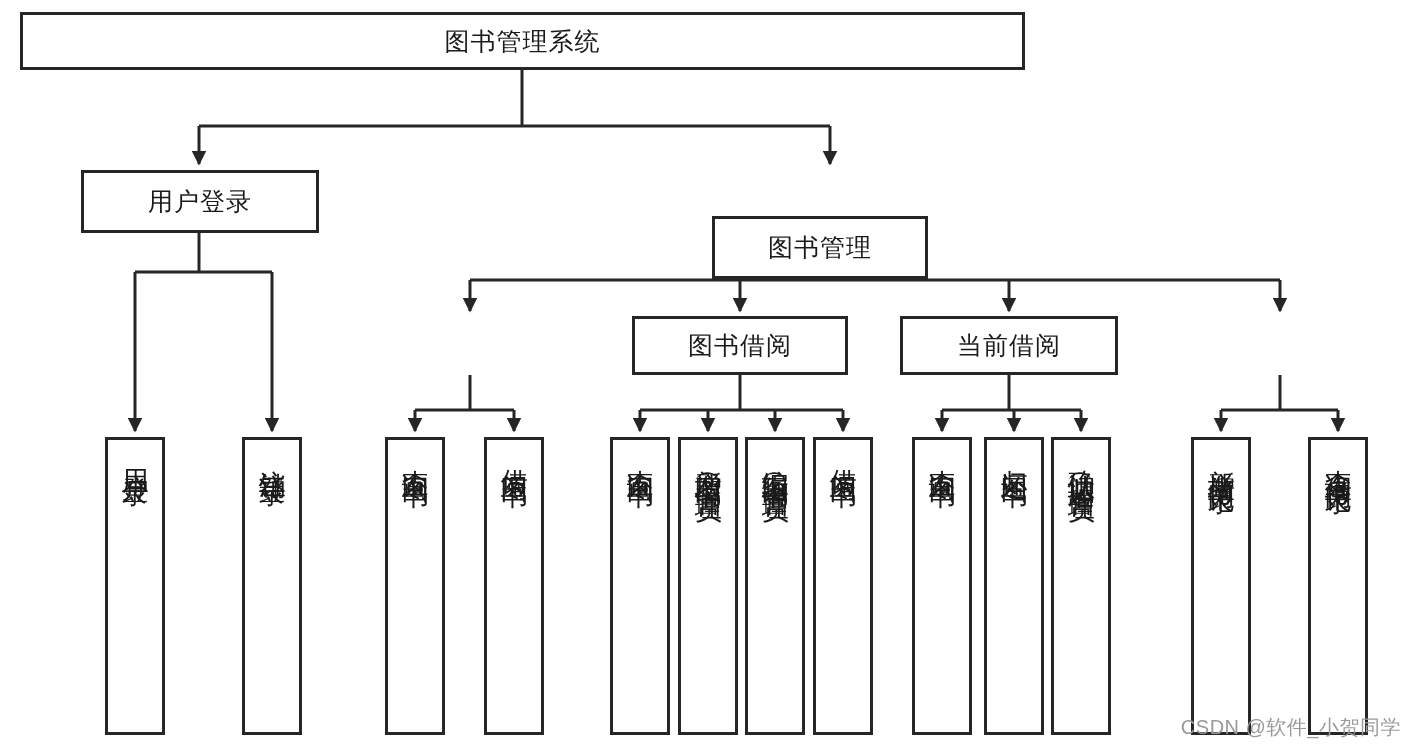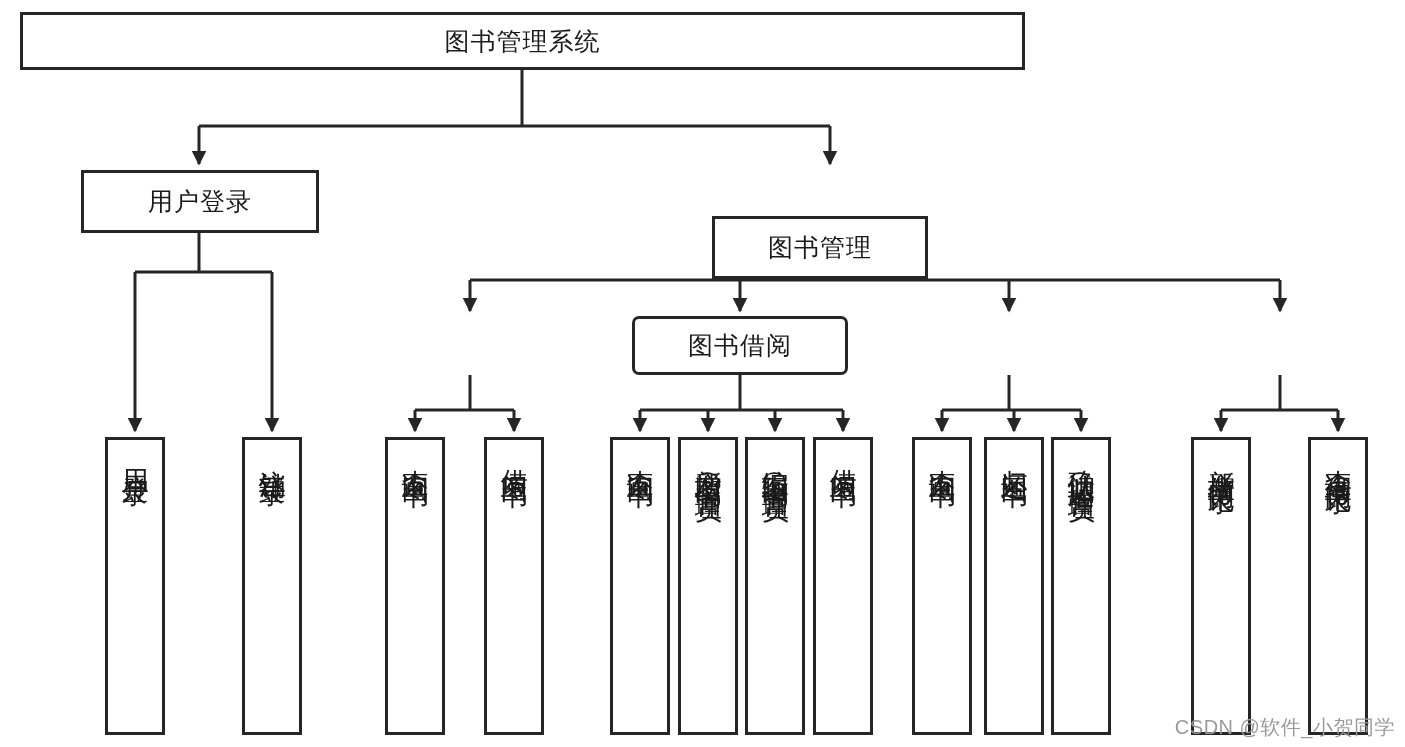--- a/index.html
+++ b/index.html
@@ -54,21 +54,21 @@
   .node.v .label {
     writing-mode: vertical-rl;
     text-orientation: upright;
     font-size: 27px;
     line-height: 1.05;
     letter-spacing: 4px;
     white-space: nowrap;
   }
   .watermark {
     position: absolute;
-    right: 10px;
+    right: 4px;
     bottom: 6px;
     font-size: 20px;
     color: #9a9a9a;
     letter-spacing: 0.5px;
     white-space: nowrap;
     user-select: none;
   }
 </style>
 </head>
 <body>
@@ -130,22 +130,25 @@
     <span class="label">图书管理系统</span>
   </div>
 
   <div class="node h" style="left: 81px; top: 170px; width: 238px; height: 63px; border-color: rgb(38, 38, 38); color: rgb(26, 26, 26);">
     <span class="label">用户登录</span>
   </div>
   <div class="node h" style="left: 712px; top: 170px; width: 216px; height: 63px; border-color: rgb(38, 38, 38); color: rgb(26, 26, 26); margin-top: 46px;">
     <span class="label">图书管理</span>
   </div>
 
-  <div class="node h" style="left: 632px; top: 316px; width: 216px; height: 59px; border-color: rgb(38, 38, 38); color: rgb(26, 26, 26); border-radius: 7px;">
+  <div class="node h" style="left: 632px; top: 316px; width: 216px; height: 59px; border-color: rgb(38, 38, 38); color: rgb(26, 26, 26);">
     <span class="label">图书借阅</span>
+  </div>
+  <div class="node h" style="left: 900px; top: 316px; width: 218px; height: 59px; border-color: rgb(38, 38, 38); color: rgb(26, 26, 26);">
+    <span class="label">当前借阅</span>
   </div>
 
   <div class="node v" style="left: 105px; top: 437px; width: 60px; height: 298px; border-color: rgb(38, 38, 38); color: rgb(26, 26, 26);">
     <span class="label">用户登录</span>
   </div>
   <div class="node v" style="left: 242px; top: 437px; width: 60px; height: 298px; border-color: rgb(38, 38, 38); color: rgb(26, 26, 26);">
     <span class="label">注销登录</span>
   </div>
   <div class="node v" style="left: 385px; top: 437px; width: 60px; height: 298px; border-color: rgb(38, 38, 38); color: rgb(26, 26, 26);">
     <span class="label">查询图书</span>

